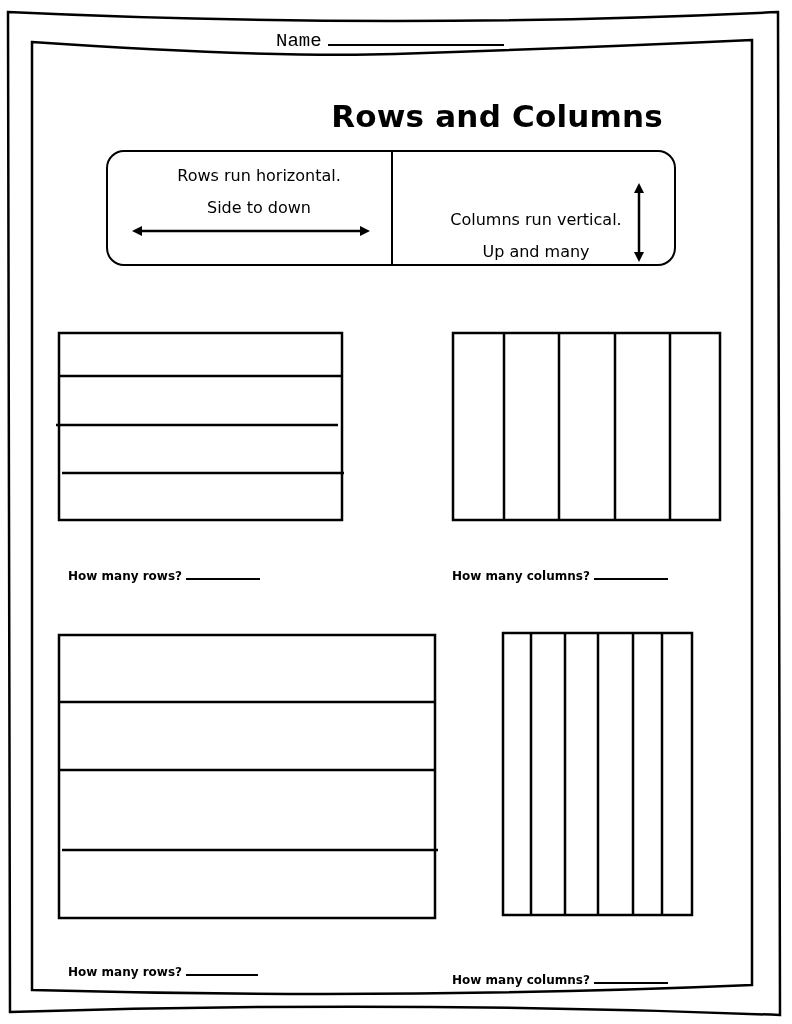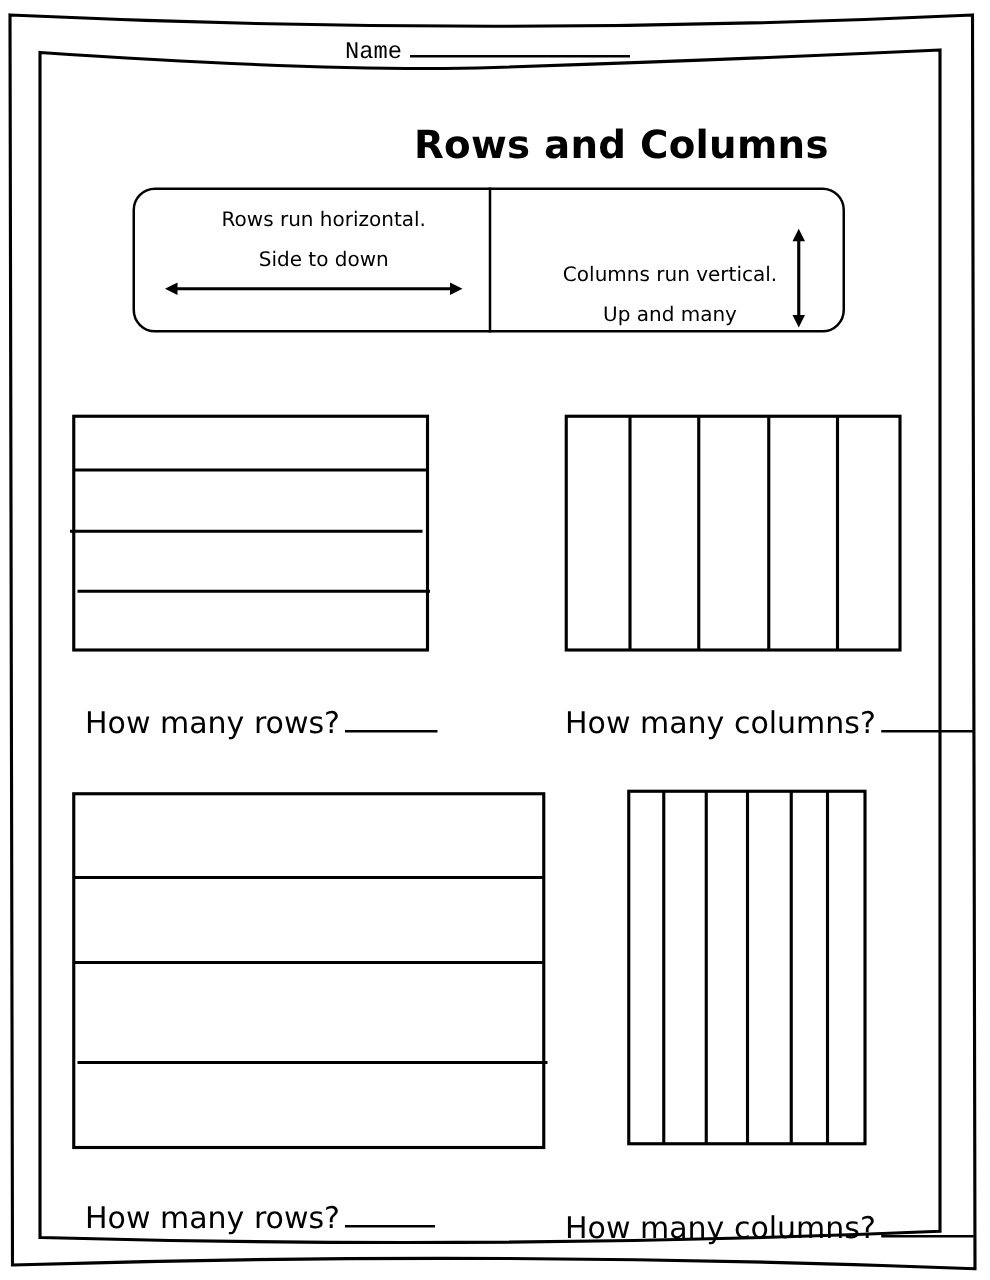--- a/index.html
+++ b/index.html
@@ -7,21 +7,21 @@
   svg.frame{position:absolute;left:0;top:0;}
   .abs{position:absolute;}
   .name{left:276px;top:28px;font-family:Liberation Mono, monospace;font-size:19px;}
   .name-line{display:inline-block;width:176px;border-bottom:2px solid #000;margin-left:6px;height:16px;vertical-align:baseline;}
   .title{left:0;width:663px;top:98px;text-align:right;font-size:31px;font-weight:bold;letter-spacing:0.2px;}
   .info-box{left:106px;top:150px;width:570px;height:116px;border:2px solid #000;border-radius:18px;box-sizing:border-box;}
   .info-divider{left:391px;top:150px;width:2px;height:116px;background:#000;}
   .info-text{font-size:16px;text-align:center;line-height:32px;}
   .rows-text{left:120px;top:160px;width:278px;}
   .cols-text{left:396px;top:168px;width:280px;margin-top:36px;}
-  .q{font-size:24px;font-weight:normal;}
+  .q{font-size:12px;font-weight:bold;}
   .blank{display:inline-block;border-bottom:2px solid #000;height:14px;margin-left:4px;}
 </style>
 </head>
 <body>
 
 <svg class="frame" width="792" height="1024">
   <path d="M8 12 Q395 30 778 12 L780 1015 Q395 1000 10 1012 Z" fill="none" stroke="#000" stroke-width="2.5"></path>
   <path d="M32 42 Q270 58 395 54 Q580 48 752 40 L752 985 Q400 1000 32 990 Z" fill="none" stroke="#000" stroke-width="2.5"></path>
 </svg>
 

